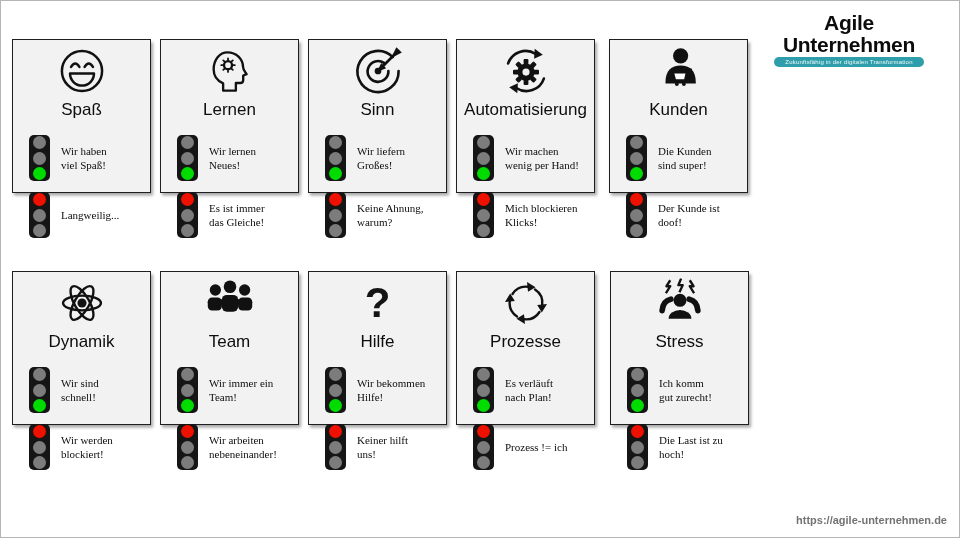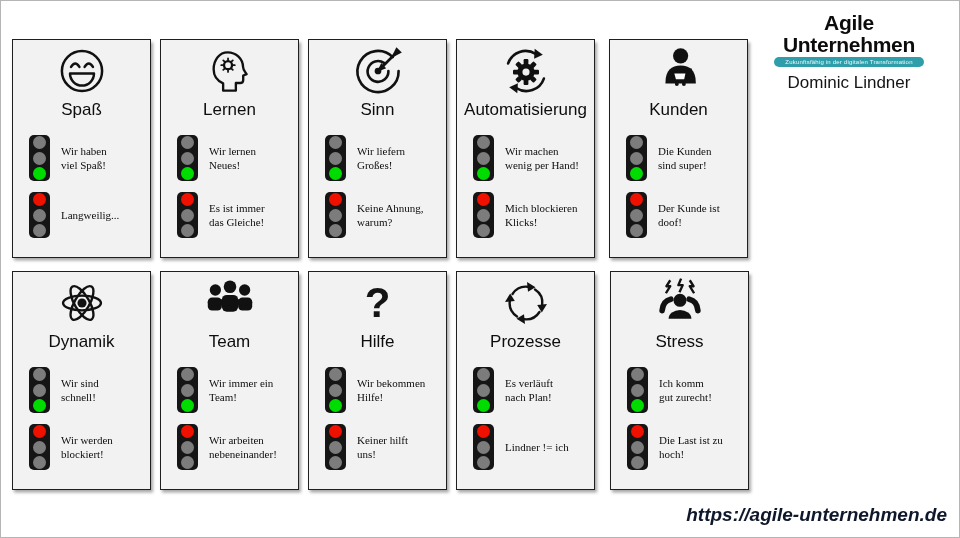--- a/index.html
+++ b/index.html
@@ -1,19 +1,19 @@
 <!DOCTYPE html>
 <html><head>
 <meta charset="utf-8">
 <style>
   html,body{margin:0;padding:0;background:#e9e9e9;}
   #stage{position:relative;width:960px;height:538px;background:#ffffff;
          border:1px solid #b5b5b5;box-sizing:border-box;overflow:hidden;
          font-family:"Liberation Sans",sans-serif;color:#111;}
-  .card{position:absolute;width:139px;height:219px;background:#f2f2f2;
+  .card{position:absolute;width:139px;height:154px;background:#f2f2f2;
         border:1.5px solid #1f1f1f;box-sizing:border-box;
         box-shadow:2px 2.5px 3px rgba(0,0,0,0.35);}
   .icon-area{height:54px;margin-top:4px;display:flex;align-items:center;justify-content:center;}
   .q-glyph{font-size:42px;font-weight:700;line-height:1;color:#141414;}
   .card-title{text-align:center;font-size:17px;line-height:24px;height:24px;
               white-space:nowrap;color:#0d0d0d;}
   .tl-row{display:flex;align-items:center;margin:13px 2px 0 16px;height:46px;}
   .tl-row.second{margin-top:11px;}
   .tl{width:21px;height:46px;flex:none;background:#151515;border-radius:5px;
       display:flex;flex-direction:column;align-items:center;justify-content:center;gap:2.5px;}
@@ -21,21 +21,21 @@
   .tl-text{margin-left:11px;font-size:11px;line-height:1.3;white-space:pre-line;color:#0d0d0d;font-family:Liberation Serif, serif;}
   .icon-svg{display:block;}
   .ic{stroke:#111;fill:none;stroke-width:2.4;stroke-linecap:round;stroke-linejoin:round;}
   .icf{fill:#111;stroke:none;}
   #brand{position:absolute;top:11px;right:31px;width:158px;text-align:center;}
   #brand-title{font-size:21px;font-weight:700;letter-spacing:-0.3px;color:#0c0c0c;line-height:22px;}
   #brand-ribbon{margin:1px auto 0;width:150px;height:10px;border-radius:5px;
                 color:#eefafb;font-size:6px;line-height:10px;letter-spacing:0.2px;
                 overflow:hidden;white-space:nowrap;}
   #brand-author{margin-top:6px;font-size:17px;color:#141414;}
-  #site-url{position:absolute;right:12px;bottom:11px;font-size:19px;font-weight:700;color:#0f172a;font-style:italic;}
+  #site-url{position:absolute;right:12px;bottom:11px;font-size:11px;font-weight:700;color:#737373;}
 </style>
 </head>
 <body>
 
 <div id="stage">
 
   <div class="card" style="left:11px;top:38px">
     <div class="icon-area">
       <svg class="icon-svg" width="50" height="50" viewBox="0 0 48 48">
         <circle class="ic" cx="24" cy="24" r="19.3" stroke-width="2.6"></circle>
@@ -334,21 +334,21 @@
       </div>
       <div class="tl-text">Es verläuft
 nach Plan!</div>
     </div>
     <div class="tl-row second">
       <div class="tl">
         <span class="lamp" style="background: rgb(238, 17, 0);"></span>
         <span class="lamp"></span>
         <span class="lamp"></span>
       </div>
-      <div class="tl-text">Lindner != ich</div>
+      <div class="tl-text">Prozess != ich</div>
     </div>
   </div>
 
   <div class="card" style="left:609px;top:270px">
     <div class="icon-area">
       <svg class="icon-svg" width="52" height="52" viewBox="0 0 48 48">
         <g stroke="#111" stroke-width="2.2" fill="none" stroke-linejoin="round">
           <polyline points="15,3 11.5,8.5 15,8.5 11,15"></polyline>
           <polyline points="25,1.5 22.5,7.5 26.5,7.5 23.5,14"></polyline>
           <polyline points="33,3 36.5,8.5 33,8.5 37,15"></polyline>
@@ -376,18 +376,17 @@
         <span class="lamp"></span>
       </div>
       <div class="tl-text">Die Last ist zu
 hoch!</div>
     </div>
   </div>
 
   <div id="brand">
     <div id="brand-title">Agile Unternehmen</div>
     <div id="brand-ribbon" style="background: rgb(47, 158, 171);">Zukunftsfähig in der digitalen Transformation</div>
-    <div id="brand-author">Dominic Lindner</div>
   </div>
 
   <div id="site-url">https://agile-unternehmen.de</div>
 
 </div>
 
 </body></html>

